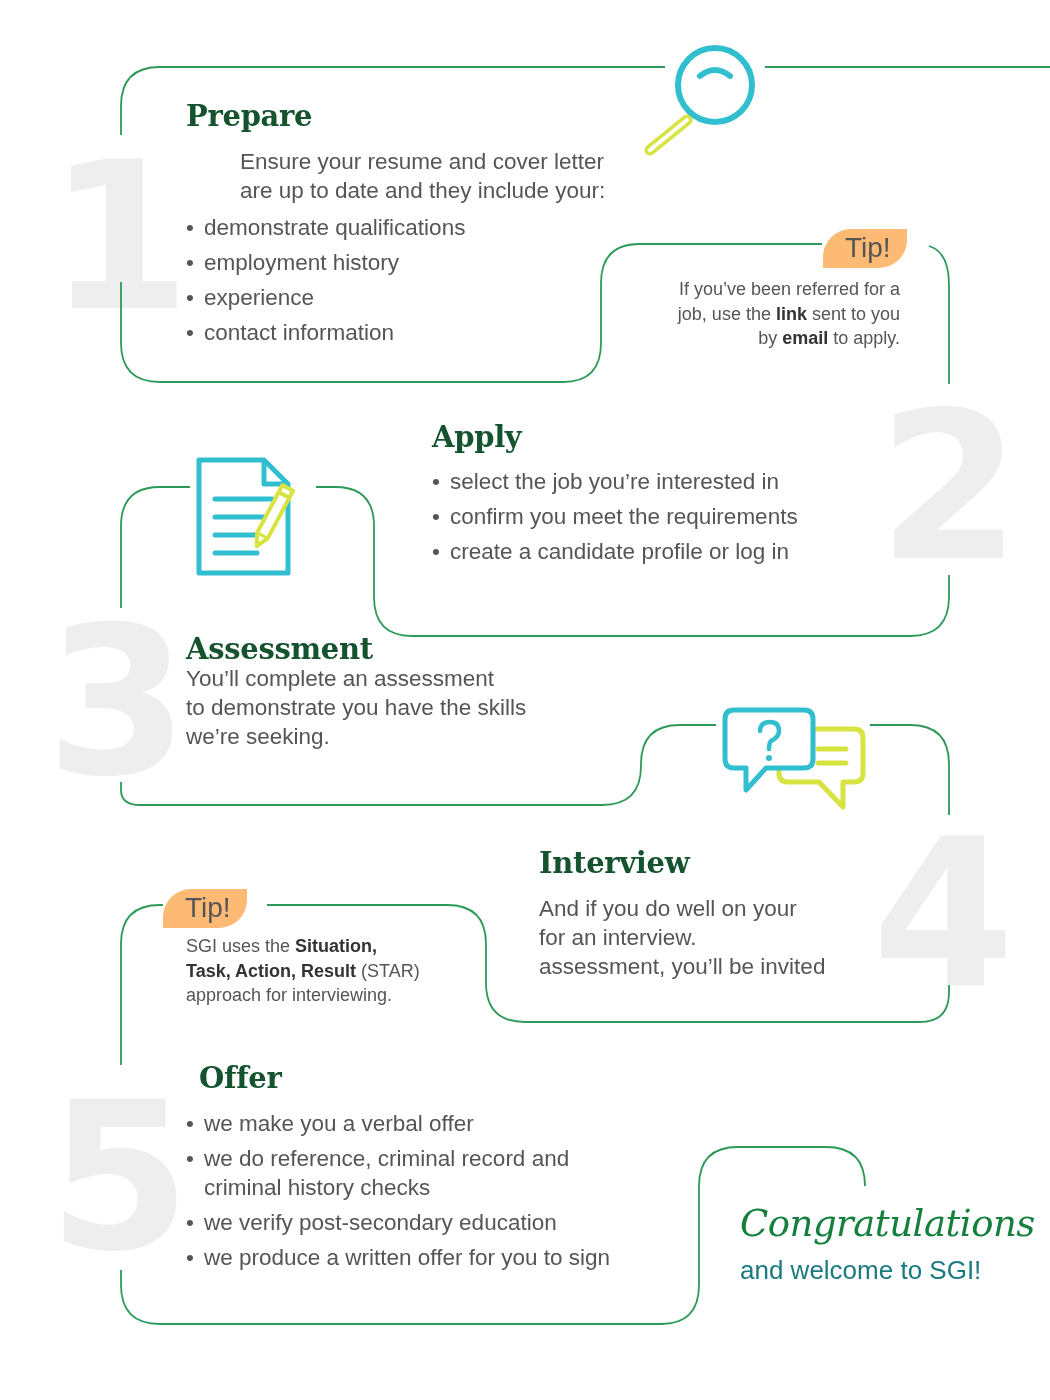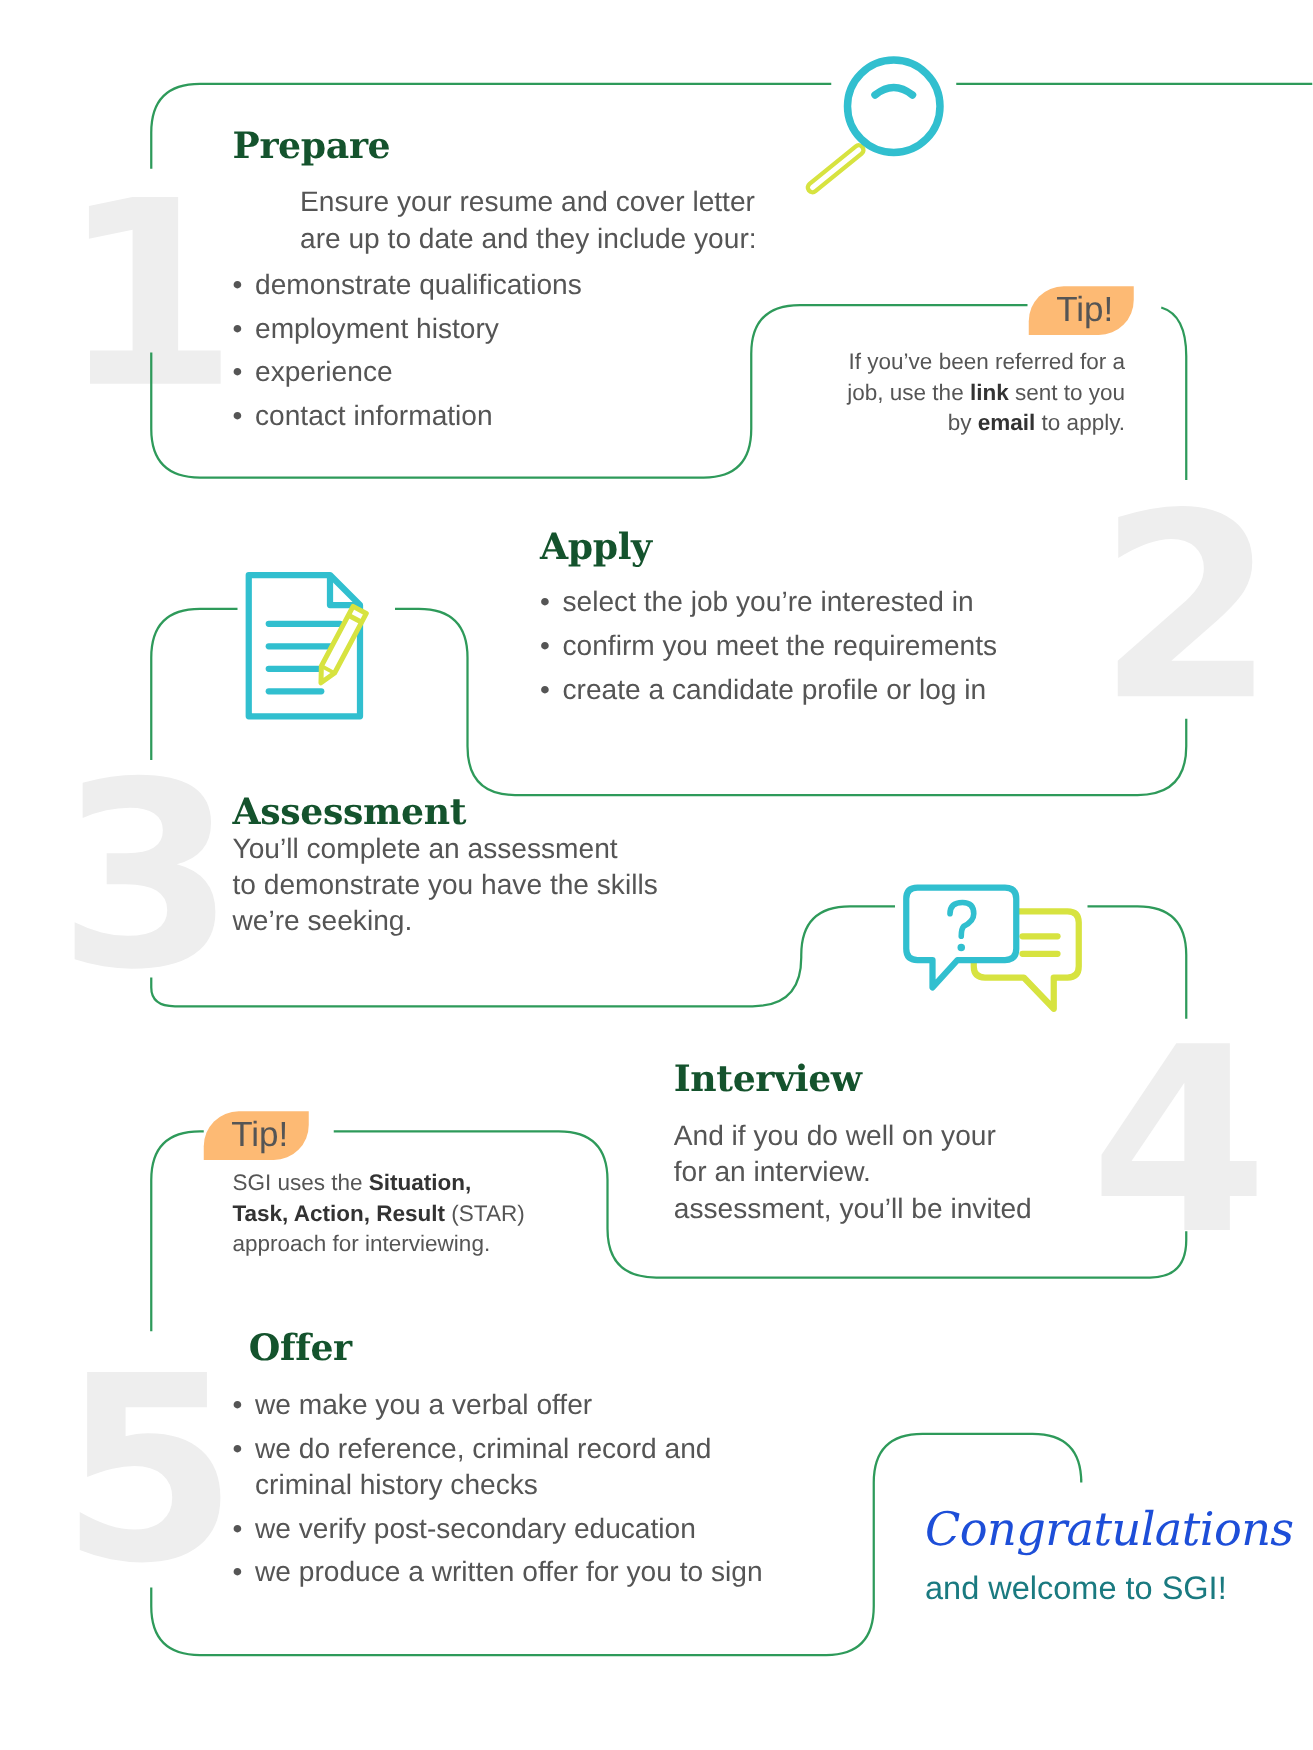--- a/index.html
+++ b/index.html
@@ -8,21 +8,21 @@
   svg.lines { position: absolute; left: 0; top: 0; width: 1050px; height: 1400px; }
   .bignum { position: absolute; font-family: "DejaVu Sans", "Liberation Sans", sans-serif; font-weight: bold; color: #eeeeee; line-height: 1; font-size: 205px; }
   .title { position: absolute; font-family: "DejaVu Serif", "Liberation Serif", serif; font-weight: bold; color: #14532d; font-size: 29px; line-height: 1; letter-spacing: -0.3px; }
   .body { position: absolute; font-family: "Liberation Sans", "DejaVu Sans", sans-serif; color: #555555; font-size: 22.5px; line-height: 29px; }
   .list { position: absolute; margin: 0; padding: 0; list-style: none; font-family: "Liberation Sans", "DejaVu Sans", sans-serif; color: #555555; font-size: 22.5px; }
   .list li { position: relative; padding-left: 18px; line-height: 29px; margin-bottom: 6px; }
   .list li::before { content: "\2022"; position: absolute; left: 0; top: 0; color: #555; }
   .tip-badge { position: absolute; background: #fdba74; color: #555; font-family: Liberation Sans, sans-serif; font-size: 28px; line-height: 1; padding: 5px 16px 6px 22px; border-radius: 28px 0 28px 0; }
   .tip-text { position: absolute; font-family: "Liberation Sans", "DejaVu Sans", sans-serif; color: #555; font-size: 18px; line-height: 24.5px; }
   .tip-text b { color: #333; font-weight: bold; }
-  .congrats { position: absolute; font-family: "DejaVu Serif", "Liberation Serif", serif; font-style: italic; color: #1d4ed8; font-size: 37px; line-height: 1; letter-spacing: -0.5px; }
+  .congrats { position: absolute; font-family: "DejaVu Serif", "Liberation Serif", serif; font-style: italic; color: #15803d; font-size: 37px; line-height: 1; letter-spacing: -0.5px; }
   .welcome { position: absolute; font-family: "Liberation Sans", "DejaVu Sans", sans-serif; color: #1a7a80; font-size: 26px; line-height: 1; }
 </style>
 </head>
 <body>
 
 <div class="bignum" style="left:48px; top:135px;">1</div>
 <div class="bignum" style="left:878px; top:385px;">2</div>
 <div class="bignum" style="left:46px; top:600px;">3</div>
 <div class="bignum" style="left:872px; top:812px;">4</div>
 <div class="bignum" style="left:48px; top:1075px;">5</div>

